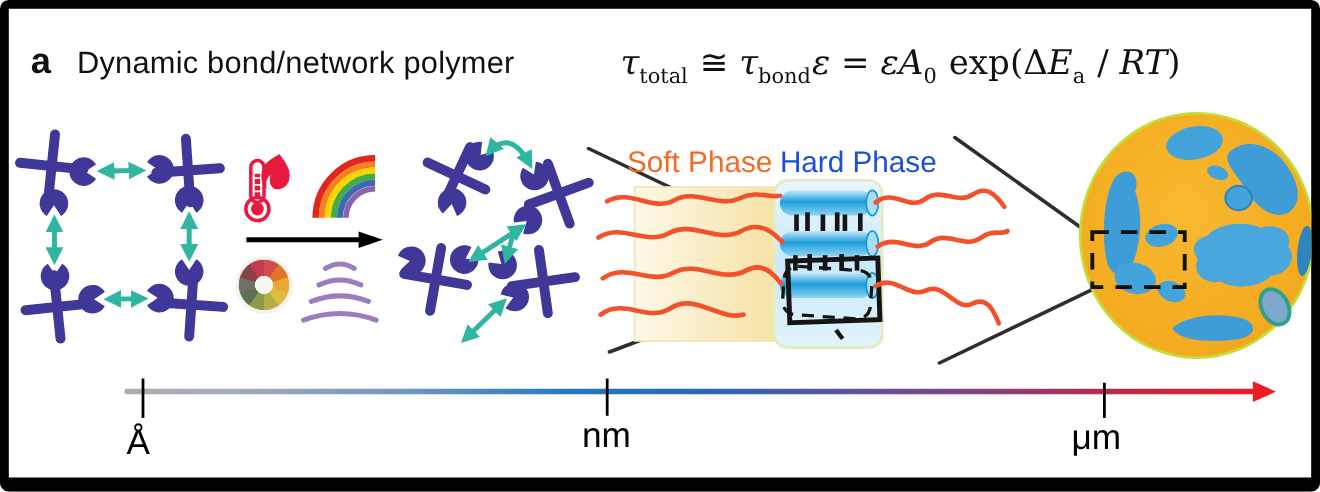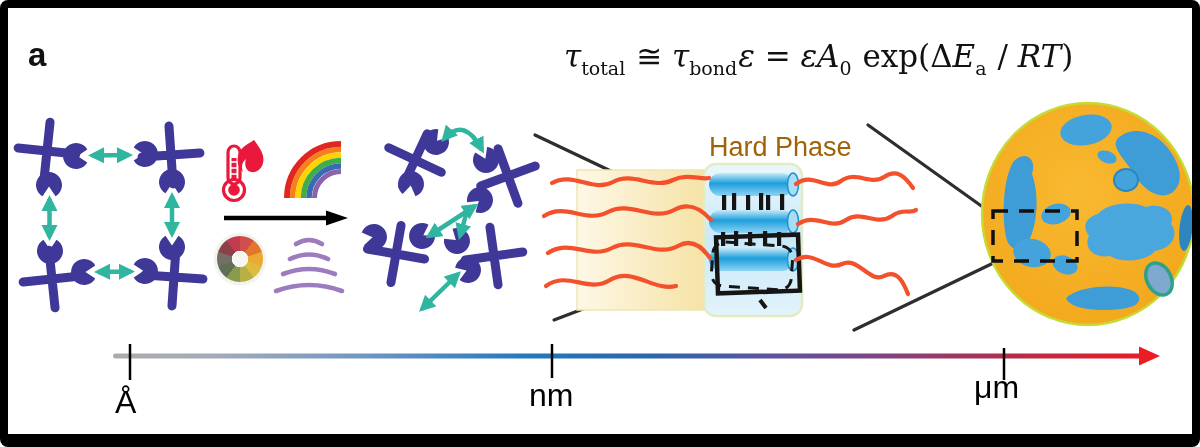--- a/index.html
+++ b/index.html
@@ -11,25 +11,25 @@
   }
   .abs{position:absolute;white-space:nowrap;}
   .panel-label{left:20px;top:28px;font-size:33px;font-weight:700;}
   .fig-title{left:62px;top:33px;font-size:28px;font-weight:500;letter-spacing:.2px;}
   .eq{left:556px;top:30px;font-family:"DejaVu Serif","Liberation Serif",serif;font-size:31px;}
   .eq .v{font-style:italic;}
   .eq .r{font-style:normal;}
   .eq .s{font-size:19px;vertical-align:-8px;margin-right:1px;}
   .eq .sr{font-style:normal;font-size:19px;vertical-align:-8px;margin-right:1px;}
   .soft-label{left:562px;top:124px;font-size:27px;color:#F26B24;}
-  .hard-label{left:701px;top:124px;font-size:27px;color:#a16207;}
+  .hard-label{left:701px;top:124px;font-size:27px;color:#1d4ed8;}
   .tick-label{font-size:32px;color:#000;}
   .tick-a{left:107px;top:376px;}
   .tick-nm{left:521px;top:369px;text-align:center;}
-  .tick-um{left:966px;top:361px;}
+  .tick-um{left:966px;top:371px;}
   .wheel{
     left:209px;top:228px;width:46px;height:46px;border-radius:50%;
     background:
       radial-gradient(circle,#F5F7F0 0 8px,rgba(0,0,0,0) 8.5px),
       conic-gradient(#D04F4C 0 36deg,#E2762A 36deg 72deg,#EBA832 72deg 108deg,
         #DDBB3E 108deg 144deg,#B5AF45 144deg 180deg,#8C9A4B 180deg 216deg,
         #5F7055 216deg 252deg,#716F66 252deg 288deg,#8A4149 288deg 324deg,#C23B4E 324deg 360deg);
     box-shadow:0 0 0 3px #F3F3EE,0 1px 4px rgba(0,0,0,.25);
   }
   svg{position:absolute;left:0;top:0;}
@@ -226,22 +226,24 @@
         <line x1="122" y1="336" x2="122" y2="372"></line>
         <line x1="544" y1="336" x2="544" y2="370"></line>
         <line x1="996" y1="340" x2="996" y2="372"></line>
       </g>
     </g>
   </svg>
 
   <div class="abs wheel"></div>
 
   <div class="abs panel-label">a</div>
+  <div class="abs fig-title">Dynamic bond/network polymer</div>
 
   <div class="abs eq"><span class="v">τ</span><span class="s">total</span><span class="r"> ≅ </span><span class="v">τ</span><span class="s">bond</span><span class="v">ε</span><span class="r"> = </span><span class="v">ε</span><span class="v">A</span><span class="sr">0</span><span class="r"> exp(Δ</span><span class="v">E</span><span class="s">a</span><span class="r"> / </span><span class="v">RT</span><span class="r">)</span></div>
 
+  <div class="abs soft-label">Soft Phase</div>
   <div class="abs hard-label">Hard Phase</div>
 
   <div class="abs tick-label tick-a">Å</div>
   <div class="abs tick-label tick-nm">nm</div>
   <div class="abs tick-label tick-um">μm</div>
 
 </div>
 
 </body></html>

